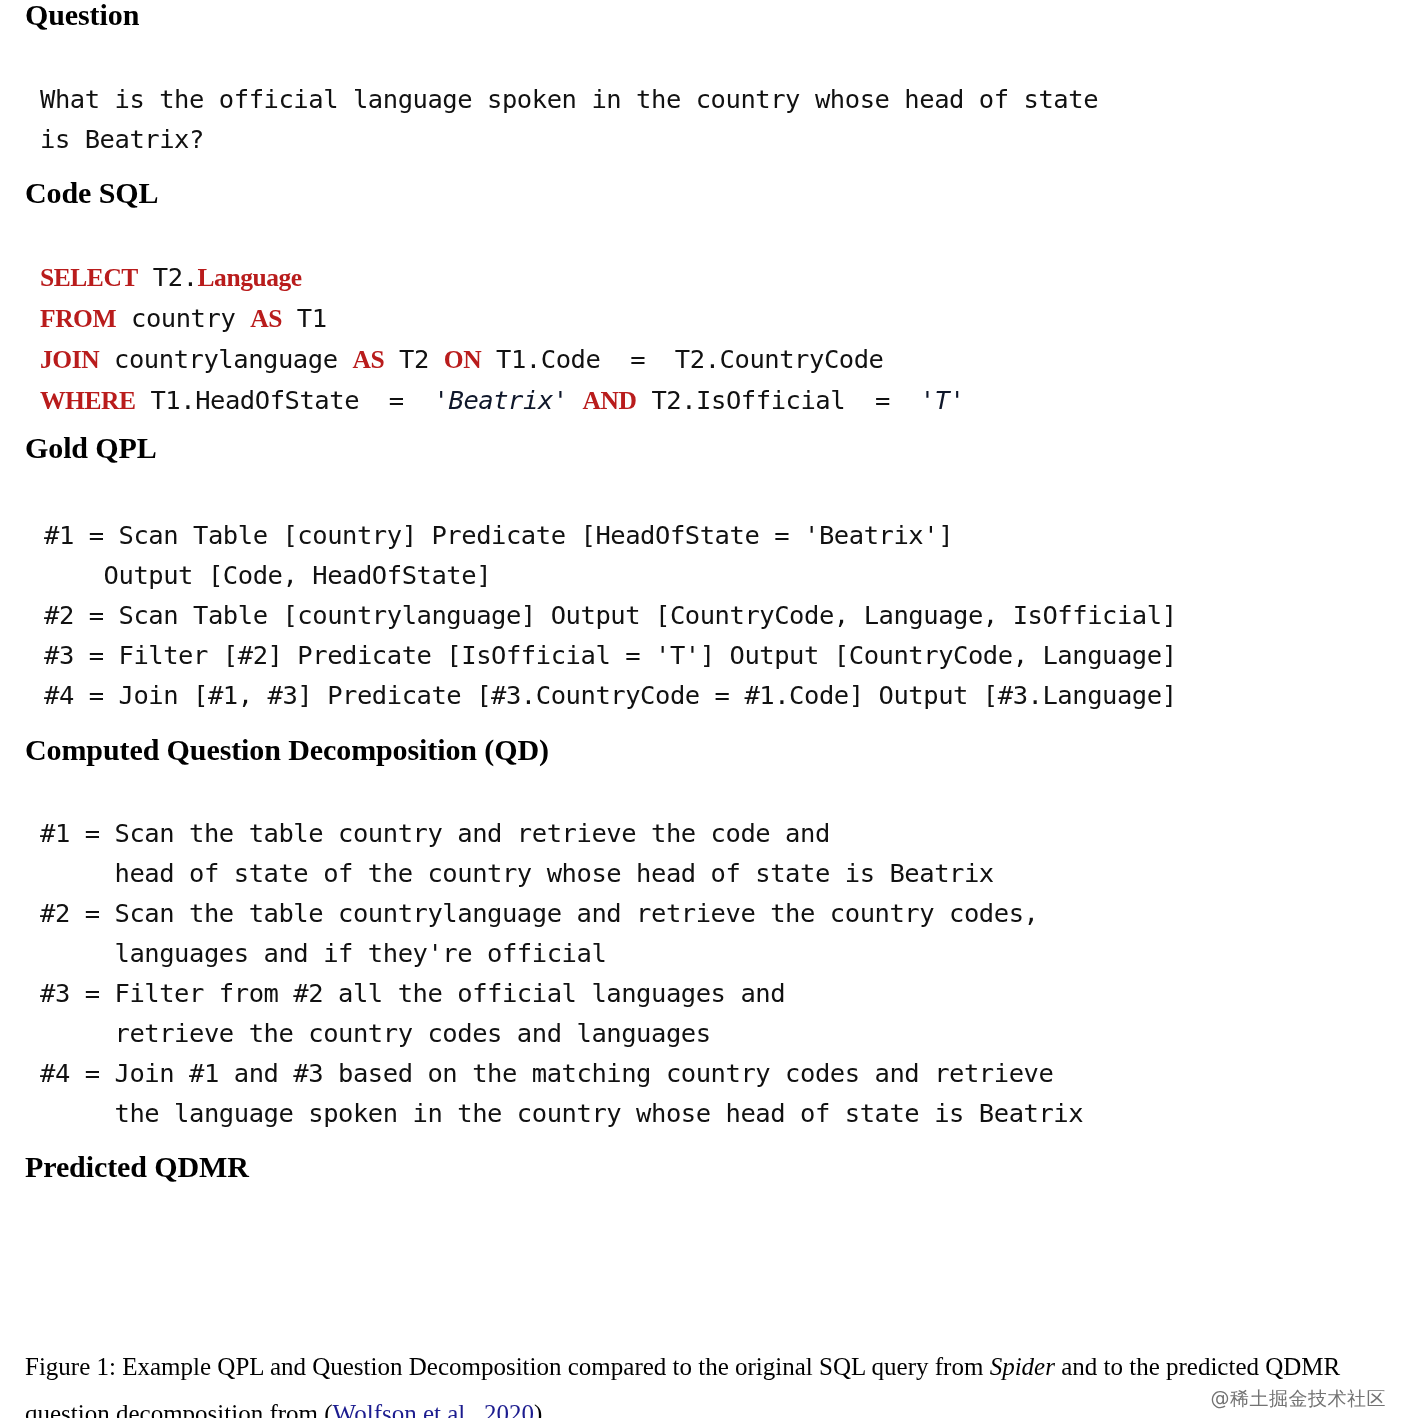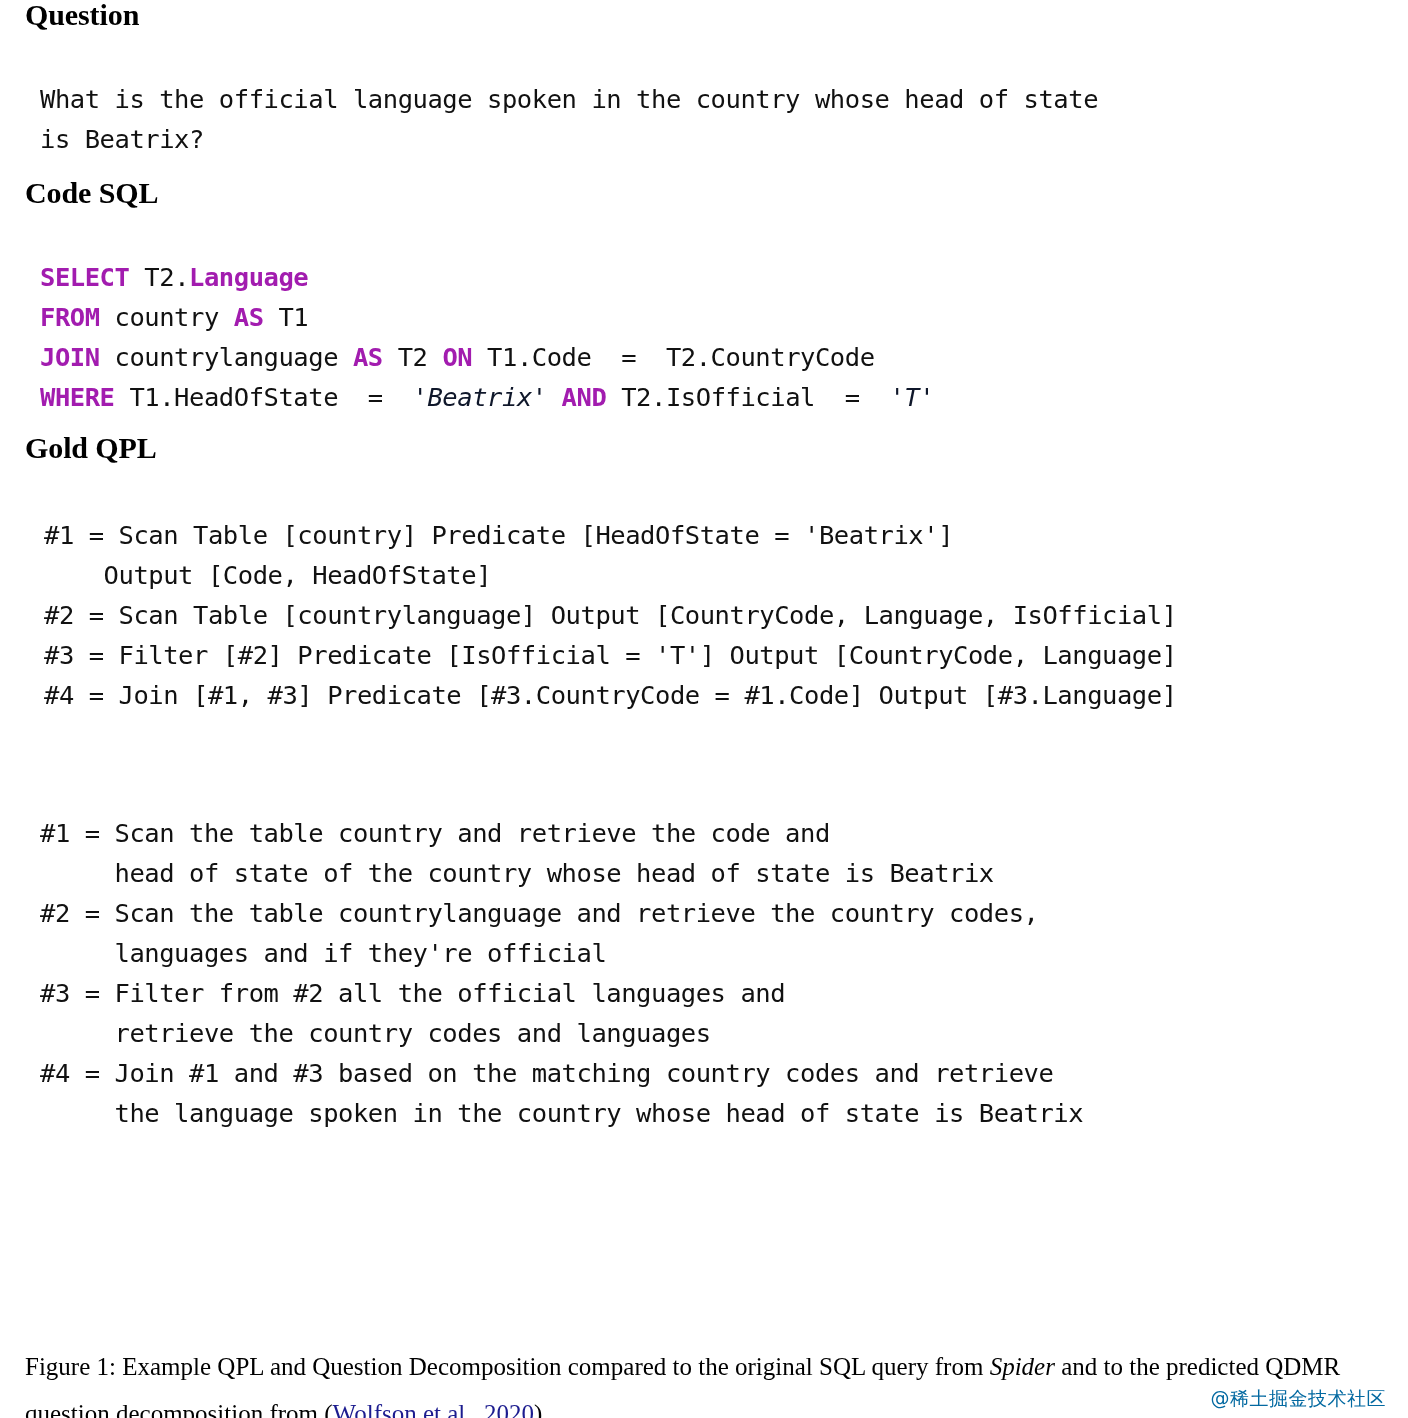--- a/index.html
+++ b/index.html
@@ -36,22 +36,23 @@
     font-family: "DejaVu Sans Mono", "Liberation Mono", monospace;
     font-size: 25.5px;
     line-height: 40px;
     color: #111111;
     white-space: pre;
     margin: 15px;
     padding: 0 0 0 25px;
     letter-spacing: -0.45px;
   }
   .code-block .kw {
-    color: #a21caf;
+    color: #b91c1c;
     font-weight: bold;
+    font-family: Liberation Serif, serif;
   }
   .code-block .str {
     color: #0f172a;
     font-style: italic;
   }
   .caption {
     font-family: "Liberation Serif", "DejaVu Serif", serif;
     font-size: 25px;
     line-height: 47px;
     color: #000000;
@@ -65,21 +66,21 @@
   .caption .italic {
     font-style: italic;
   }
   .watermark {
     position: absolute;
     right: 22px;
     bottom: 8px;
     font-family: "DejaVu Sans", "Liberation Sans", sans-serif;
     font-size: 19px;
     line-height: 24px;
-    color: #0369a1;
+    color: #737373;
     letter-spacing: 0.5px;
     white-space: nowrap;
     margin-left: 8px;
   }
   
   .blk-question-head { position: absolute; left: 0; top: -2px; }
   .blk-question-body { position: absolute; left: 0; top: 64px; }
   .blk-sql-head      { position: absolute; left: 0; top: 176px; }
   .blk-sql-body      { position: absolute; left: 0; top: 242px; }
   .blk-qpl-head      { position: absolute; left: 0; top: 431px; }
@@ -117,31 +118,37 @@
     <h2 class="section-heading">Gold QPL</h2>
   </div>
   <div class="blk-qpl-body">
     <pre class="code-block">#1 = Scan Table [country] Predicate [HeadOfState = 'Beatrix']
     Output [Code, HeadOfState]
 #2 = Scan Table [countrylanguage] Output [CountryCode, Language, IsOfficial]
 #3 = Filter [#2] Predicate [IsOfficial = 'T'] Output [CountryCode, Language]
 #4 = Join [#1, #3] Predicate [#3.CountryCode = #1.Code] Output [#3.Language]</pre>
   </div>
 
+  <div class="blk-qd-head">
+    <h2 class="section-heading">Computed Question Decomposition (QD)</h2>
+  </div>
   <div class="blk-qd-body">
     <pre class="code-block">#1 = Scan the table country and retrieve the code and
      head of state of the country whose head of state is Beatrix
 #2 = Scan the table countrylanguage and retrieve the country codes,
      languages and if they're official
 #3 = Filter from #2 all the official languages and
      retrieve the country codes and languages
 #4 = Join #1 and #3 based on the matching country codes and retrieve
      the language spoken in the country whose head of state is Beatrix</pre>
   </div>
 
+  <div class="blk-qdmr-head">
+    <h2 class="section-heading">Predicted QDMR</h2>
+  </div>
 
   <div class="blk-caption">
     <p class="caption"><span>Figure 1:</span><span> Example QPL and Question Decomposition compared to the original SQL query from </span><span class="italic">Spider</span><span> and to the predicted QDMR question decomposition from (</span><a class="cite" href="#">Wolfson et al., 2020</a><span>).</span></p>
   </div>
 
   <div class="watermark">@稀土掘金技术社区</div>
 
 </div>
 
 </body></html>

